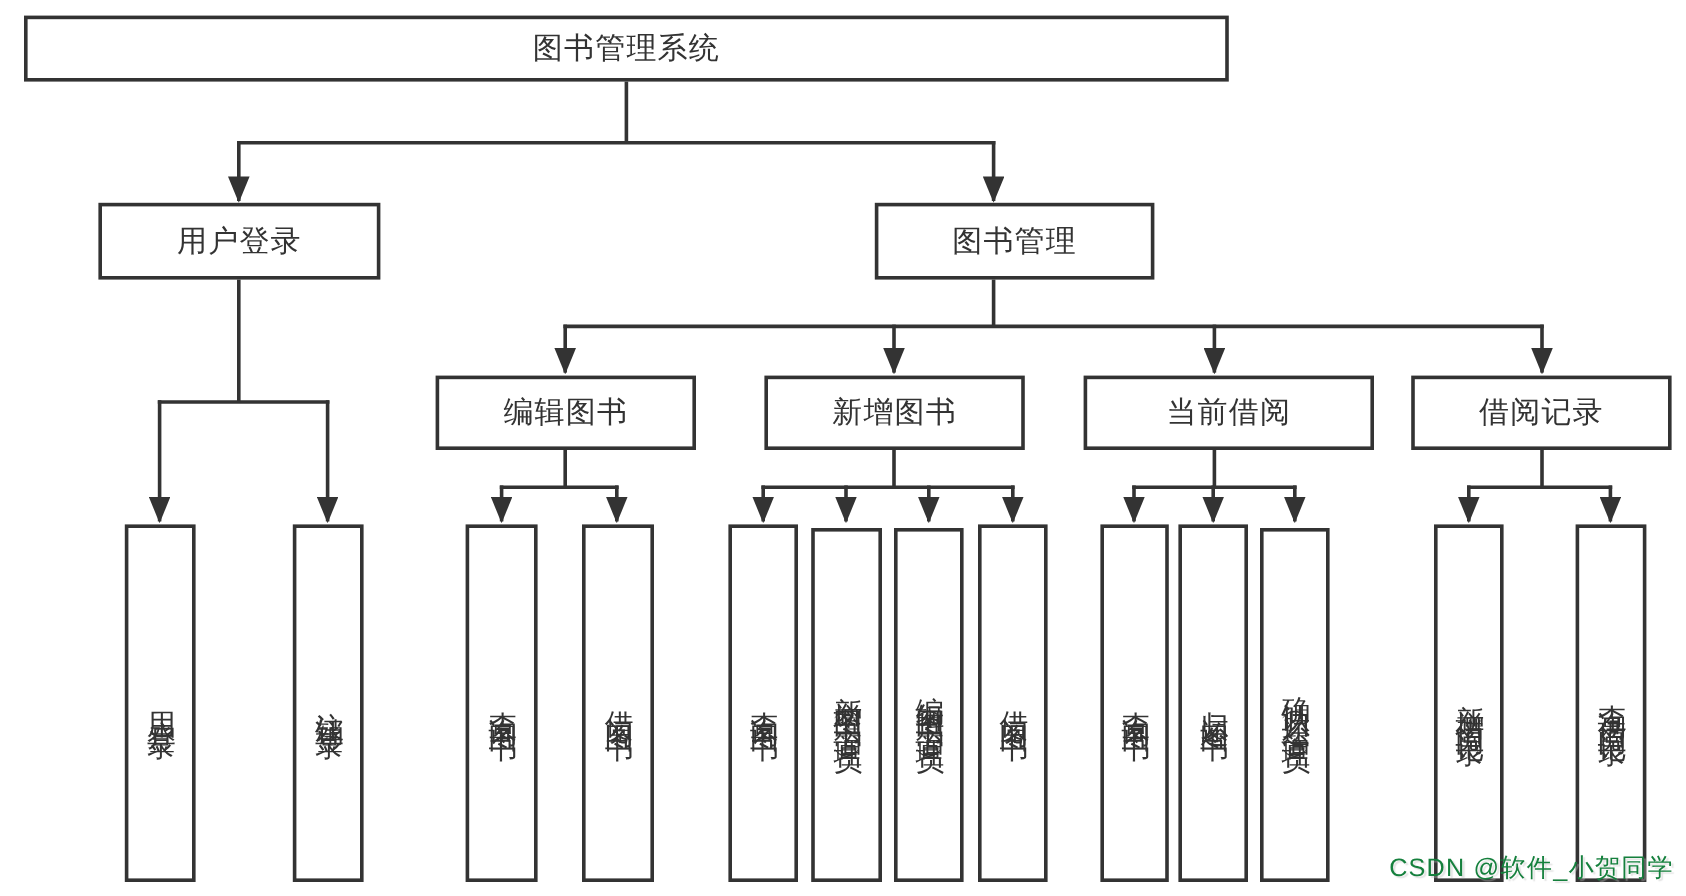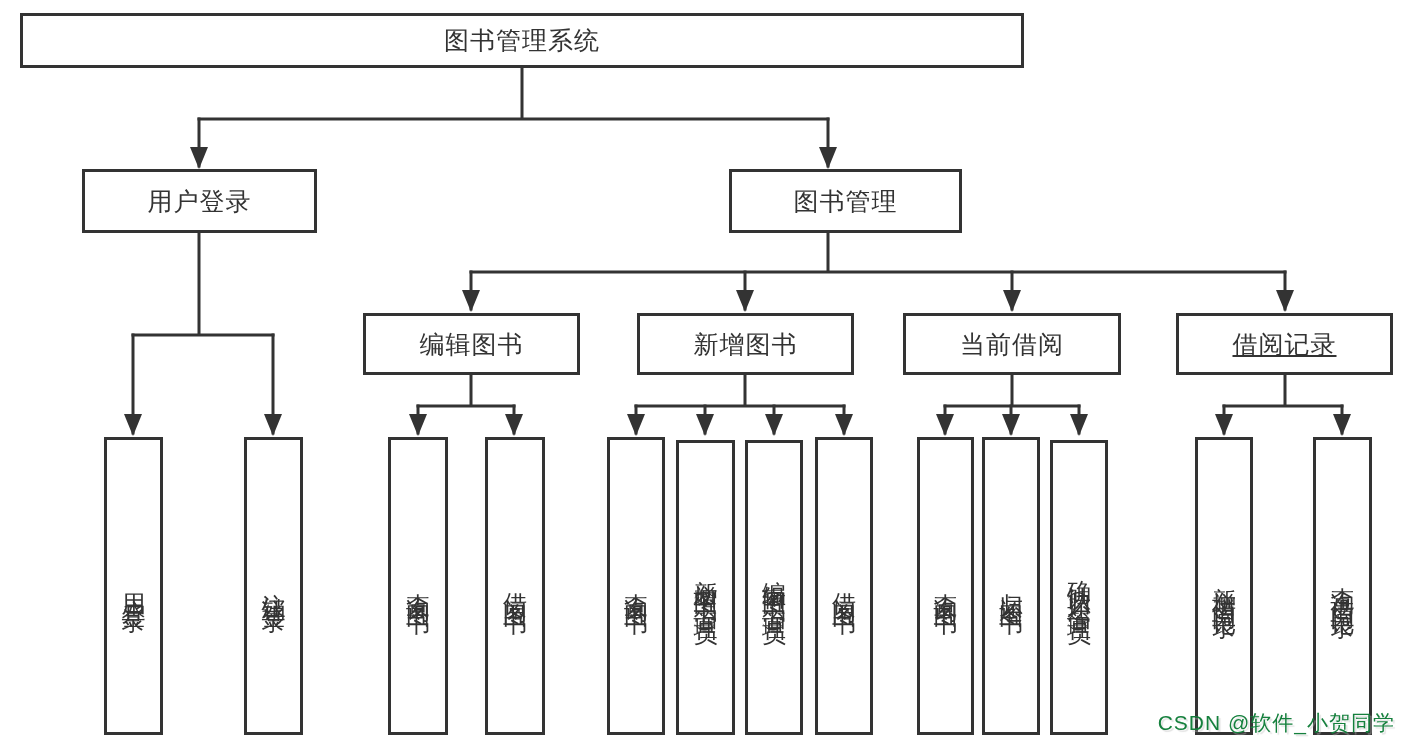--- a/index.html
+++ b/index.html
@@ -72,22 +72,22 @@
     <path d="M1342 406 V433" marker-end="url(#arr)"></path>
   </svg>
 
   <div class="box h" style="left:20px; top:13px; width:1004px; height:55px;">图书管理系统</div>
 
   <div class="box h" style="left:82px; top:169px; width:235px; height:64px;">用户登录</div>
   <div class="box h" style="left:712px; top:169px; width:233px; height:64px;margin-left:17px;">图书管理</div>
 
   <div class="box h" style="left:363px; top:313px; width:217px; height:62px;">编辑图书</div>
   <div class="box h" style="left:637px; top:313px; width:217px; height:62px;">新增图书</div>
-  <div class="box h" style="left:903px; top:313px; width:218px; height:62px;">当前借阅</div>
-  <div class="box h" style="left:1176px; top:313px; width:217px; height:62px;text-decoration:underline;">借阅记录</div>
+  <div class="box h" style="left:903px; top:313px; width:242px; height:62px;">当前借阅</div>
+  <div class="box h" style="left:1176px; top:313px; width:217px; height:62px;">借阅记录</div>
 
   <div class="box v" style="left:104px; top:437px; width:59px; height:298px;">用户登录</div>
   <div class="box v" style="left:244px; top:437px; width:59px; height:298px;">注销登录</div>
 
   <div class="box v" style="left:388px; top:437px; width:60px; height:298px;">查询图书</div>
   <div class="box v" style="left:485px; top:437px; width:60px; height:298px;">借阅图书</div>
 
   <div class="box v" style="left:607px; top:437px; width:58px; height:298px;">查询图书</div>
   <div class="box v" style="left:676px; top:440px; width:59px; height:295px;">新增图书（管理员）</div>
   <div class="box v" style="left:745px; top:440px; width:58px; height:295px;">编辑图书（管理员）</div>

